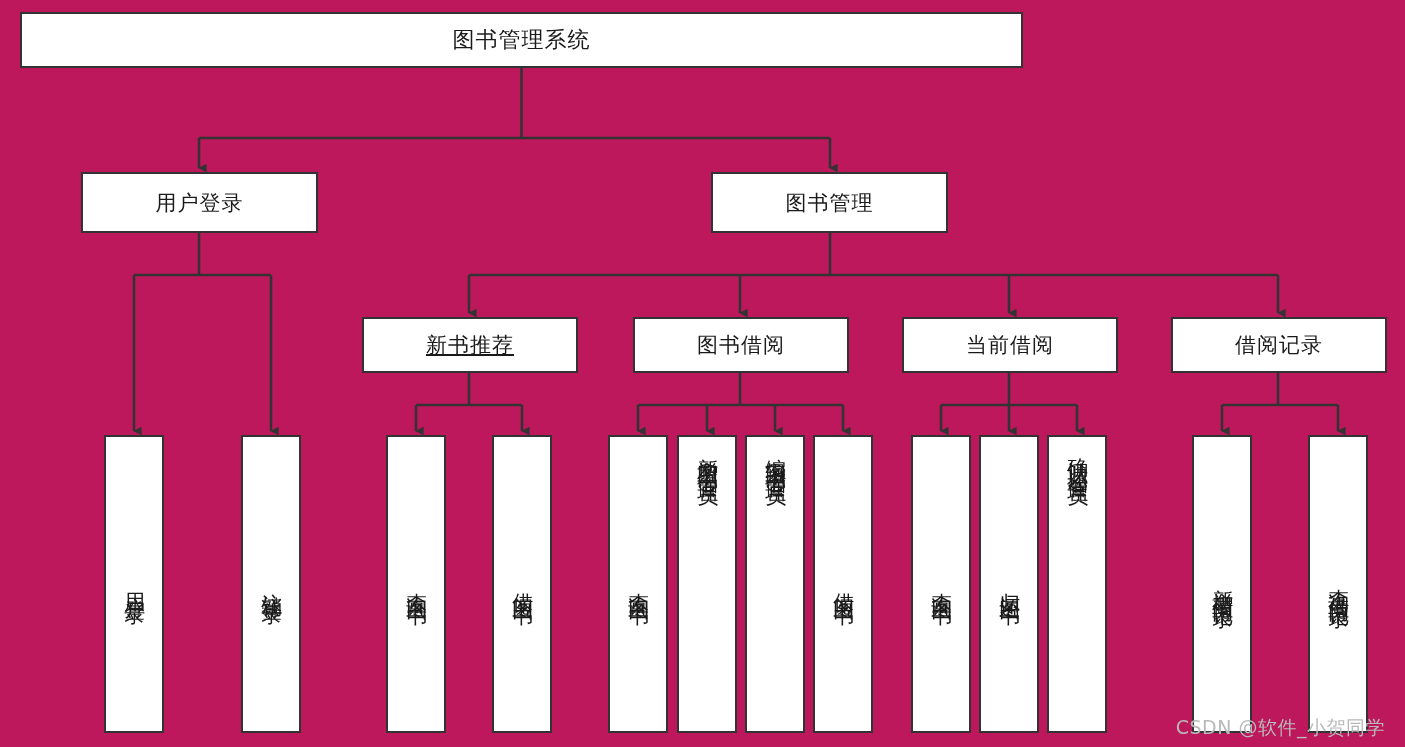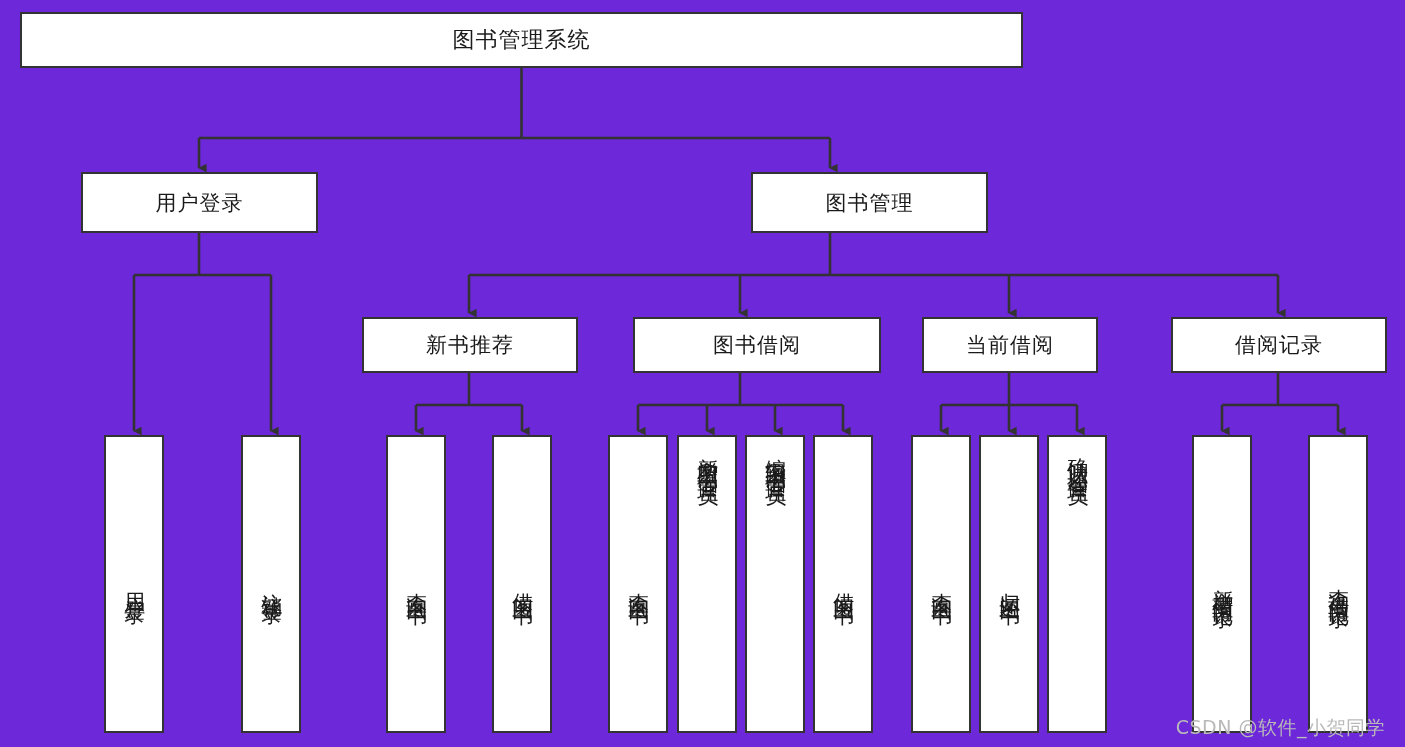--- a/index.html
+++ b/index.html
@@ -8,21 +8,21 @@
     padding: 0;
     background: #ffffff;
   }
   body {
     font-family: "DejaVu Sans", "Liberation Sans", sans-serif;
   }
   #diagram-root {
     position: relative;
     width: 1405px;
     height: 747px;
-    background: #6d28d9;
+    background: #be185d;
     overflow: hidden;
   }
   #edge-layer {
     position: absolute;
     left: 0;
     top: 0;
     width: 1405px;
     height: 747px;
     pointer-events: none;
   }
@@ -138,31 +138,31 @@
     </g>
   </svg>
 
   <div class="node node-root" style="left:20px; top:12px; width:1003px; height:56px;">
     <span>图书管理系统</span>
   </div>
 
   <div class="node node-l1" style="left:81px; top:172px; width:237px; height:61px;">
     <span>用户登录</span>
   </div>
-  <div class="node node-l1" style="left:711px; top:172px; width:237px; height:61px;margin-left:40px;">
+  <div class="node node-l1" style="left:711px; top:172px; width:237px; height:61px;">
     <span>图书管理</span>
   </div>
 
-  <div class="node node-l2" style="left:362px; top:317px; width:216px; height:56px;">
+  <div class="node node-l2" style="left:362px; top:317px; width:216px; height:56px;text-decoration:underline;">
     <span>新书推荐</span>
   </div>
-  <div class="node node-l2" style="left:633px; top:317px; width:248px; height:56px;">
+  <div class="node node-l2" style="left:633px; top:317px; width:216px; height:56px;">
     <span>图书借阅</span>
   </div>
-  <div class="node node-l2" style="left:922px; top:317px; width:176px; height:56px;">
+  <div class="node node-l2" style="left:902px; top:317px; width:216px; height:56px;">
     <span>当前借阅</span>
   </div>
   <div class="node node-l2" style="left:1171px; top:317px; width:216px; height:56px;text-align:right;">
     <span>借阅记录</span>
   </div>
 
   <div class="node node-leaf" style="left:104px; top:435px; width:60px; height:298px;">
     <span class="vlabel">用户登录</span>
   </div>
   <div class="node node-leaf" style="left:241px; top:435px; width:60px; height:298px;">

